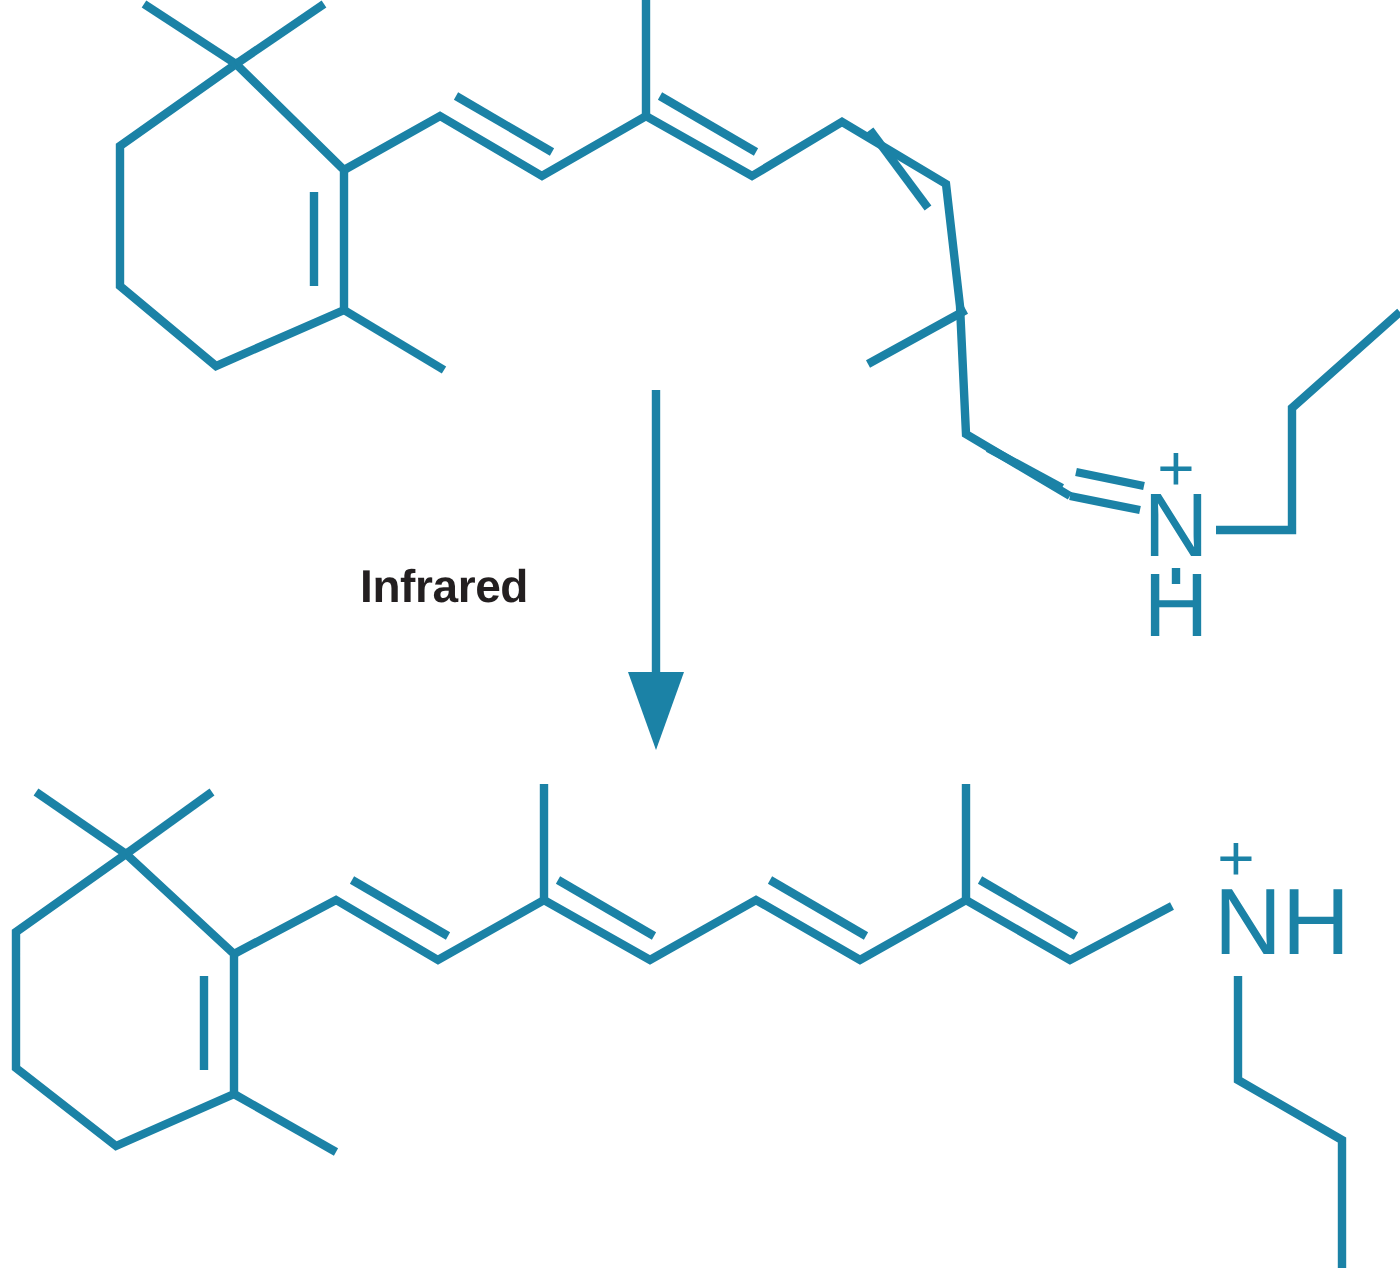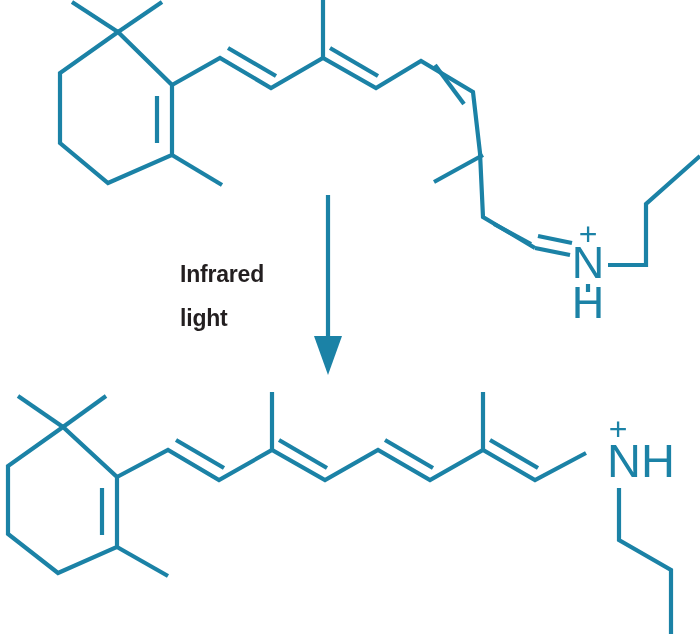--- a/index.html
+++ b/index.html
@@ -38,21 +38,21 @@
   .caption-text {
     font-family: "Liberation Sans", sans-serif;
     font-weight: bold;
     font-size: 23px;
     line-height: 1.12;
     letter-spacing: -0.2px;
   }
   #caption-block {
     position: absolute;
     left: 180px;
-    top: 244px;
+    top: 263px;
     width: 130px;
     color: #231f20;
     white-space: pre-line;
   }
 </style>
 </head>
 <body>
 
 <div id="figure">
 
@@ -121,16 +121,15 @@
 
       <text class="atom-label" x="607" y="477" text-anchor="start" font-size="47" fill="#1b82a6">NH</text>
       <text class="charge-label" x="618" y="440" text-anchor="middle" font-size="32" fill="#1b82a6">+</text>
 
       <path class="bond" d="M 619,488 L 619,540 L 671,570 L 671,634" stroke="#1b82a6" stroke-width="4.2"></path>
     </g>
   </svg>
 
   <div id="caption-block">
     <div class="caption-text">Infrared</div>
-    <div class="caption-text">light</div>
   </div>
 
 </div>
 
 </body></html>

